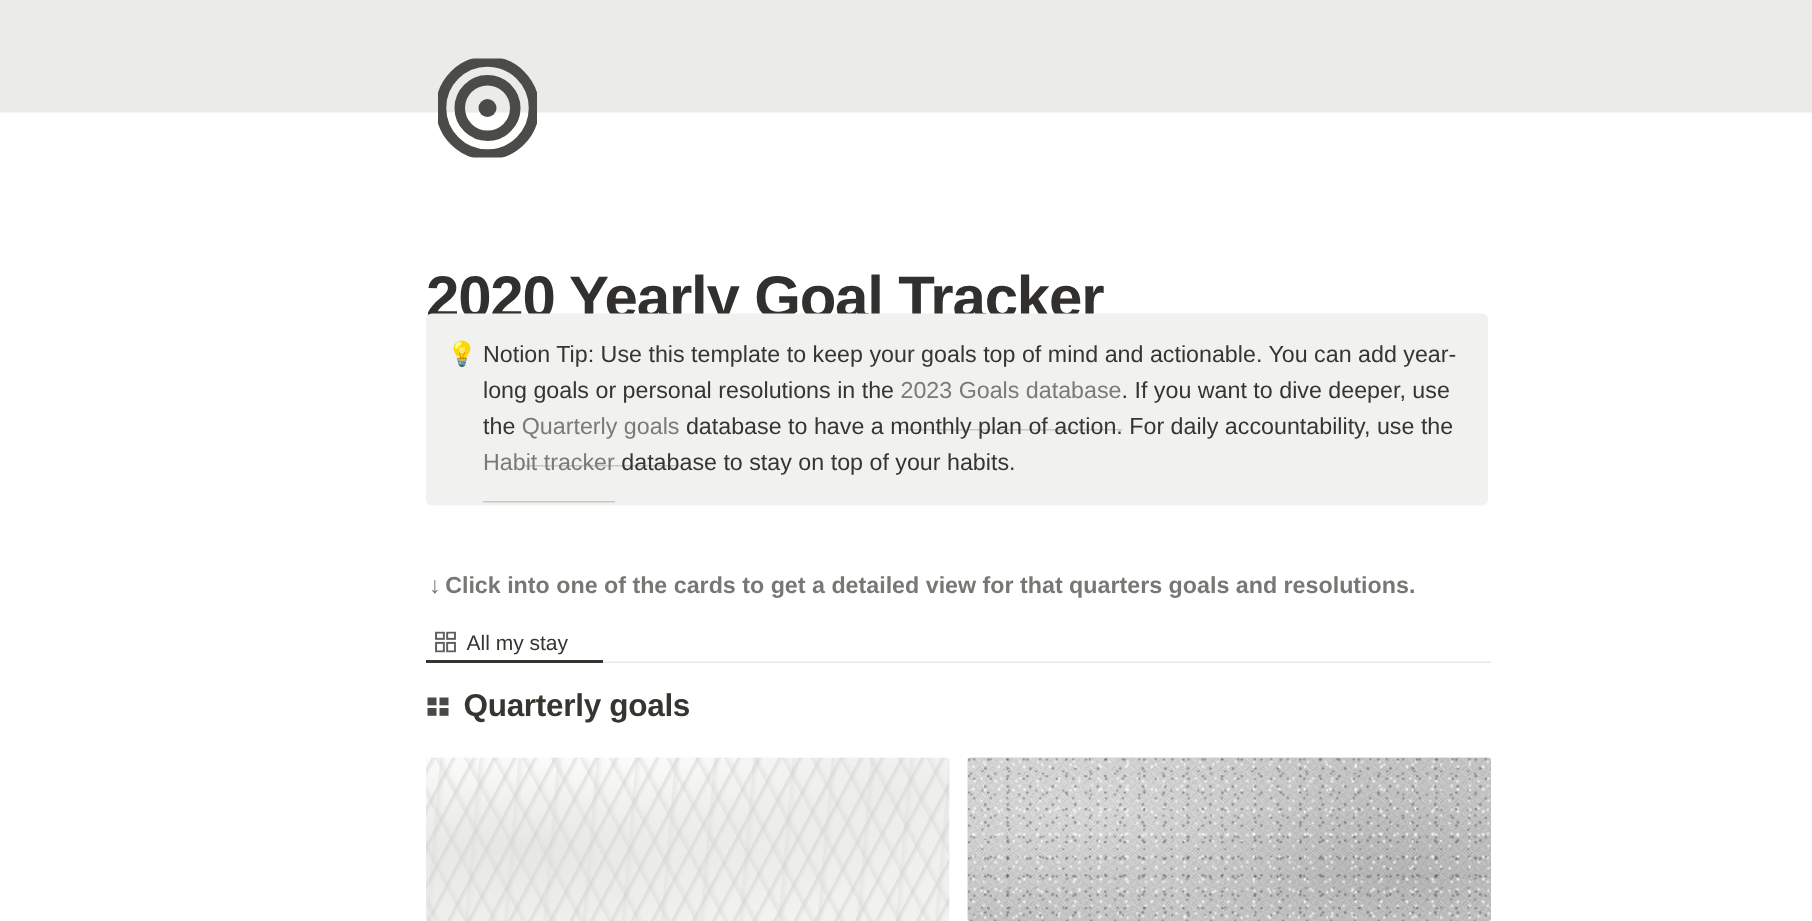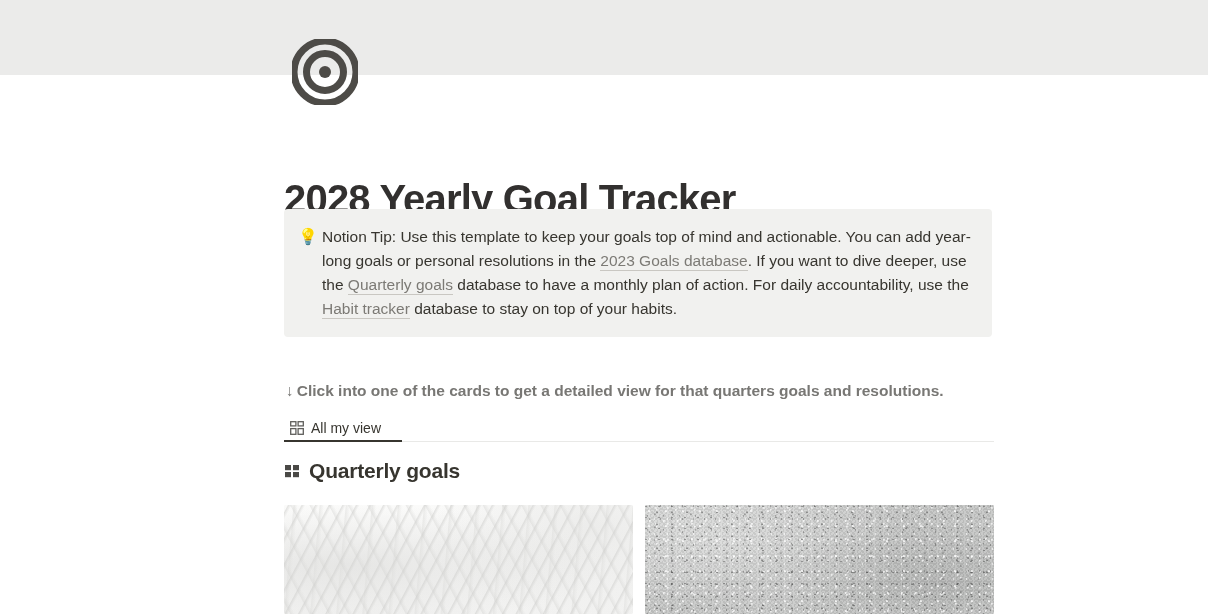--- a/index.html
+++ b/index.html
@@ -83,21 +83,21 @@
     font-size: 15.5px;
     line-height: 24px;
     color: #37352f;
     padding-top: 0px;
   }
   .callout-text b { font-weight: normal; }
   .doc-link {
     color: #7c7a75;
     text-decoration: none;
     border-bottom: 1px solid #c9c7c2;
-    padding-bottom: 1px;
+    padding-bottom: 17px;
     cursor: pointer;
   }
 
   
   .helper-line {
     position: absolute;
     left: 2px;
     top: 379px;
     font-size: 15.5px;
     line-height: 24px;
@@ -256,21 +256,21 @@
 <div class="page-icon">
   <svg width="66" height="66" viewBox="0 0 66 66" aria-hidden="true">
     <circle cx="33" cy="33" r="31" fill="none" stroke="#4d4b47" stroke-width="7"></circle>
     <circle cx="33" cy="33" r="18.5" fill="none" stroke="#4d4b47" stroke-width="7"></circle>
     <circle cx="33" cy="33" r="6" fill="#4d4b47"></circle>
   </svg>
 </div>
 
 <div class="content">
 
-  <h1 class="page-title">2028 Yearly Goal Tracker</h1>
+  <h1 class="page-title">2020 Yearly Goal Tracker</h1>
 
   <div class="callout">
     <div class="callout-emoji">💡</div>
     <div class="callout-text">
       <b>Notion Tip:</b><span> Use this template to keep your goals top of mind and actionable. You can add year-long goals or personal resolutions in the </span><a class="doc-link">2023 Goals database</a><span>. If you want to dive deeper, use the </span><a class="doc-link">Quarterly goals</a><span> database to have a monthly plan of action. For daily accountability, use the </span><a class="doc-link">Habit tracker</a><span> database to stay on top of your habits.</span>
     </div>
   </div>
 
   <div class="helper-line">
     <span class="helper-arrow">↓</span><span>Click into one of the cards to get a detailed view for that quarters goals and resolutions.</span>
@@ -279,21 +279,21 @@
   <div class="tabs-row">
     <div class="tab">
       <span class="gallery-icon-wrap">
         <svg class="gallery-icon" width="14" height="14" viewBox="0 0 14 14" aria-hidden="true">
           <rect x="0.7" y="0.7" width="5.2" height="4.2" fill="none" stroke="#5f5e5b" stroke-width="1.3"></rect>
           <rect x="8.1" y="0.7" width="5.2" height="4.2" fill="none" stroke="#5f5e5b" stroke-width="1.3"></rect>
           <rect x="0.7" y="7.6" width="5.2" height="5.7" fill="none" stroke="#5f5e5b" stroke-width="1.3"></rect>
           <rect x="8.1" y="7.6" width="5.2" height="5.7" fill="none" stroke="#5f5e5b" stroke-width="1.3"></rect>
         </svg>
       </span>
-      <span class="tab-label">All my view</span>
+      <span class="tab-label">All my stay</span>
     </div>
   </div>
   <div class="tabs-divider"></div>
   <div class="tab-underline"></div>
 
   <div class="section-heading">
     <span>
       <svg class="grid-icon" width="16" height="16" viewBox="0 0 16 16" aria-hidden="true">
         <rect x="1" y="2" width="6" height="5.2" fill="#4a4946"></rect>
         <rect x="9" y="2" width="6" height="5.2" fill="#4a4946"></rect>

